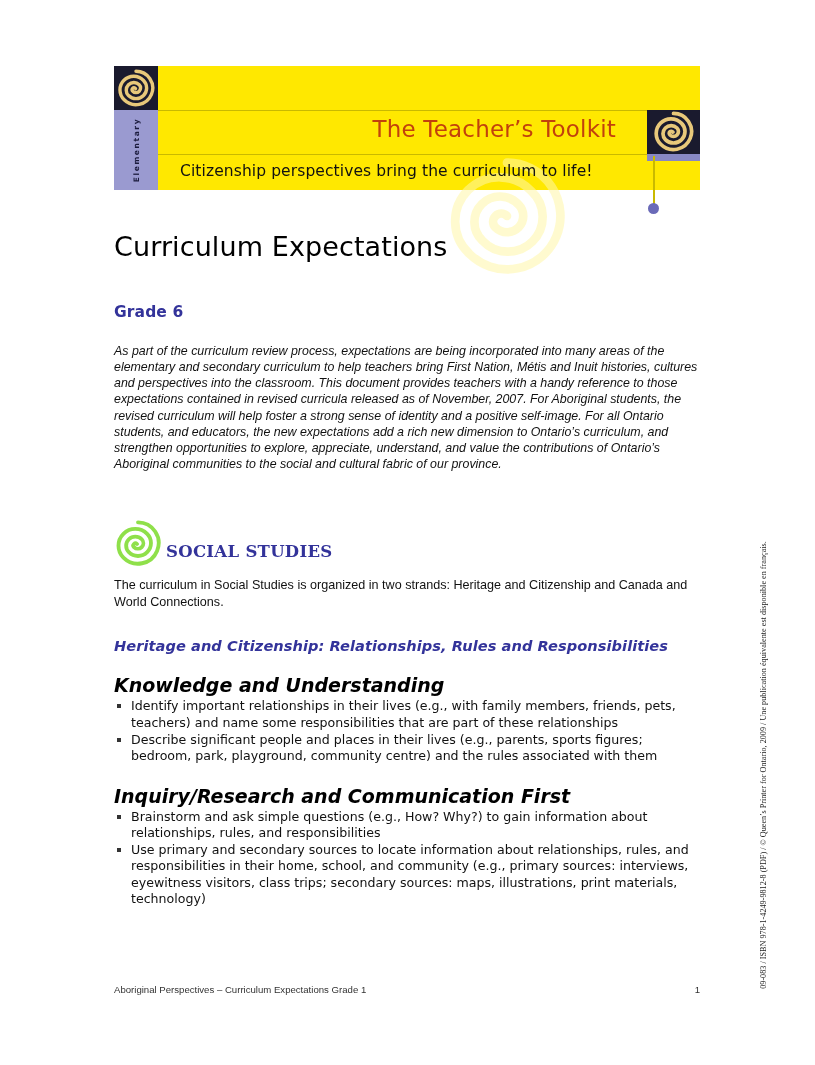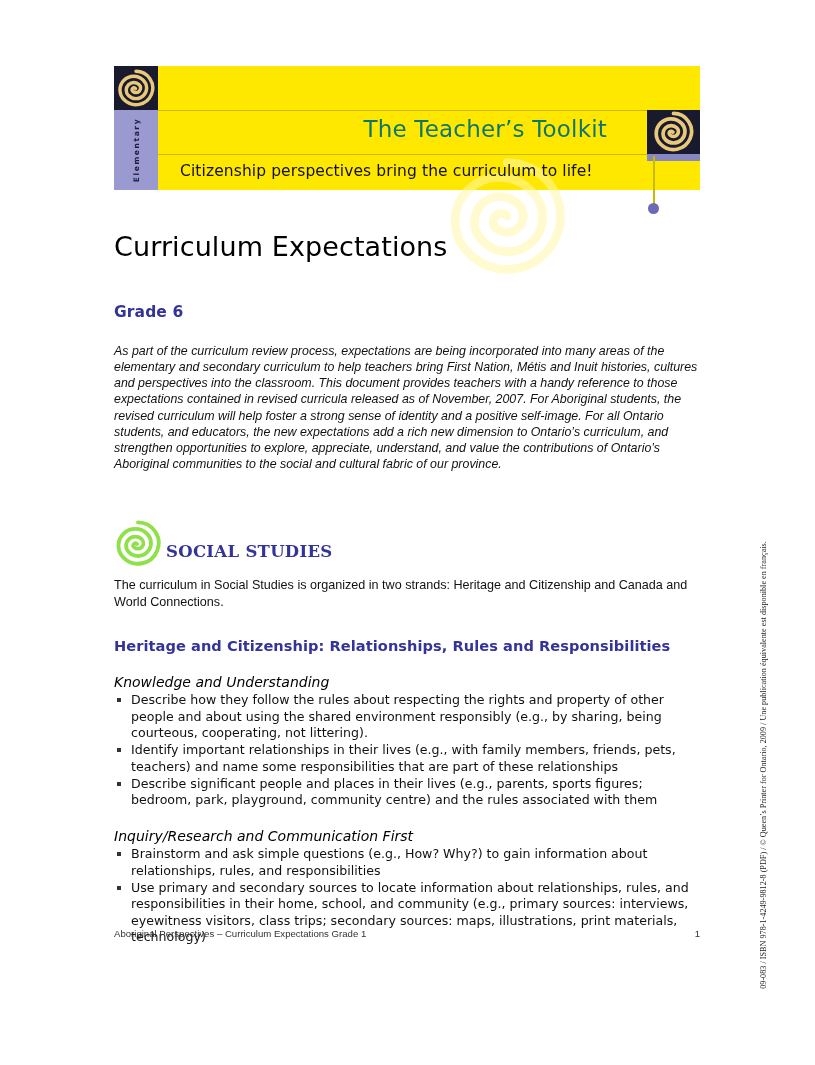--- a/index.html
+++ b/index.html
@@ -91,25 +91,25 @@
   .banner-rule-1 {
     position: absolute;
     left: 44px;
     top: 44px;
     width: 489px;
     height: 1px;
     background: #c9b900;
   }
   .banner-title2 {
     position: absolute;
-    right: 93px;
+    right: 84px;
     top: 50px;
     font-family: "DejaVu Sans", sans-serif;
     font-size: 23px;
-    color: #0f766e;
+    color: #c2410c;
     letter-spacing: 0.2px;
   }
   .banner-rule-2 {
     position: absolute;
     left: 44px;
     top: 88px;
     width: 489px;
     height: 1px;
     background: #c9b900;
   }
@@ -228,26 +228,27 @@
     margin: 8px 0 0 0;
   }
 
   .strand-heading {
     font-family: "DejaVu Sans", sans-serif;
     font-size: 14.6px;
     font-weight: bold;
     color: #33339a;
     margin: 27px 0 0 0;
     letter-spacing: 0.05px;
+    font-style: italic;
   }
 
   .cat-heading {
     font-family: "DejaVu Sans", sans-serif;
-    font-size: 14px;
-    font-weight: normal;
+    font-size: 19px;
+    font-weight: bold;
     font-style: italic;
     color: #000000;
     margin: 20px 0 2px 0;
   }
 
   ul.exp-list {
     list-style: none;
     margin: 0;
     padding: 0;
   }
@@ -266,21 +267,21 @@
     top: 6px;
     width: 4px;
     height: 4px;
     background: #333333;
   }
 
   
   .footer {
     position: absolute;
     left: 114px;
-    top: 928px;
+    top: 984px;
     width: 586px;
     display: flex;
     justify-content: space-between;
     align-items: baseline;
     gap: 41px;
   }
   .footer-text {
     font-family: "Liberation Sans", sans-serif;
     font-size: 9.6px;
     color: #333333;
@@ -392,24 +393,20 @@
     </div>
 
     <p class="subject-desc">The curriculum in Social Studies is organized in two strands: Heritage and Citizenship and Canada and World Connections.</p>
 
     <h3 class="strand-heading">Heritage and Citizenship: Relationships, Rules and Responsibilities</h3>
 
     <h4 class="cat-heading">Knowledge and Understanding</h4>
     <ul class="exp-list">
       <li>
         <span class="sqbullet"></span>
-        <span>Describe how they follow the rules about respecting the rights and property of other people and about using the shared environment responsibly (e.g., by sharing, being courteous, cooperating, not littering).</span>
-      </li>
-      <li>
-        <span class="sqbullet"></span>
         <span>Identify important relationships in their lives (e.g., with family members, friends, pets, teachers) and name some responsibilities that are part of these relationships</span>
       </li>
       <li>
         <span class="sqbullet"></span>
         <span>Describe significant people and places in their lives (e.g., parents, sports figures; bedroom, park, playground, community centre) and the rules associated with them</span>
       </li>
     </ul>
 
     <h4 class="cat-heading">Inquiry/Research and Communication First</h4>
     <ul class="exp-list">

